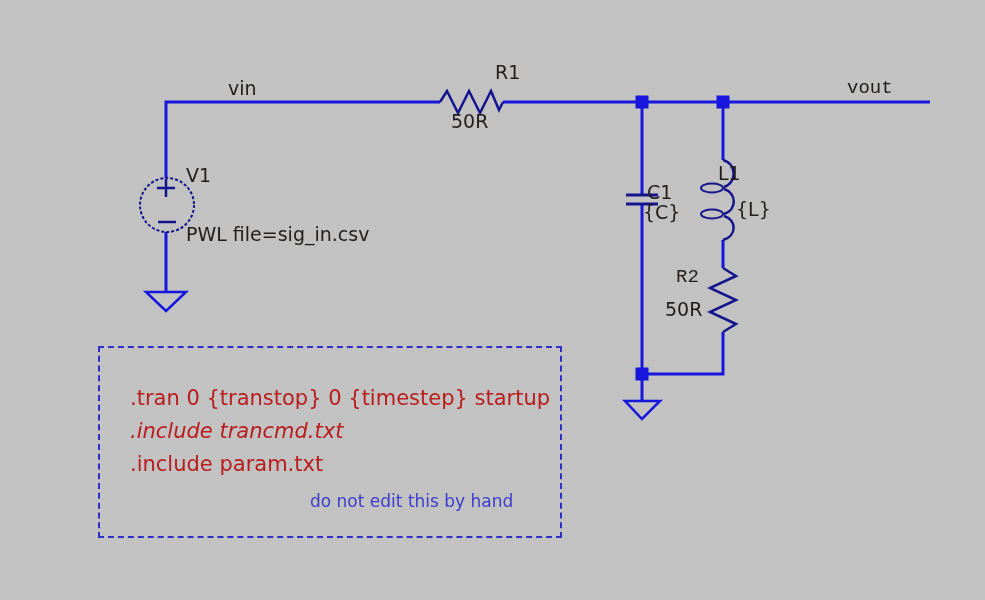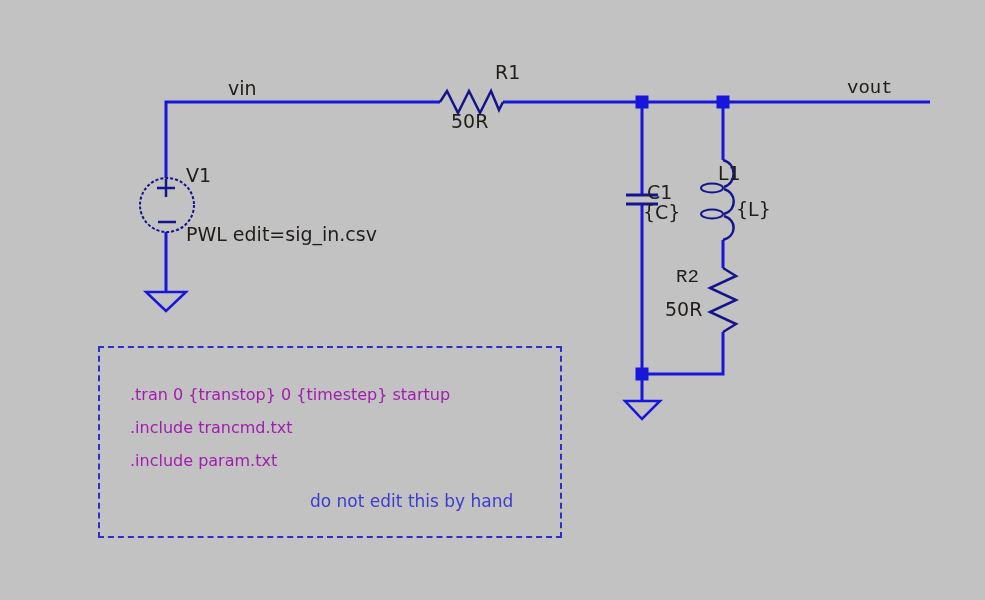--- a/index.html
+++ b/index.html
@@ -24,23 +24,23 @@
   }
   .lbl {
     position: absolute;
     font-size: 19px;
     line-height: 1.05;
     color: #201d1a;
     white-space: pre;
   }
   .dir {
     position: absolute;
-    font-size: 16px;
+    font-size: 21px;
     line-height: 1.05;
-    color: #a21caf;
+    color: #b91c1c;
     white-space: pre;
   }
   .note {
     position: absolute;
     font-size: 17px;
     line-height: 1.05;
     color: #3d3ccd;
     white-space: pre;
   }
   .directive-box {
@@ -103,30 +103,30 @@
     <path d="M625,401 L660,401 L642,419 Z" fill="none" stroke="#1616dc" stroke-width="2.5" stroke-linejoin="miter"></path>
   </svg>
 
   <span class="lbl" style="left:228px; top:79px;">vin</span>
   <span class="lbl" style="left:847px; top:79px;font-family:Liberation Mono, monospace;">vout</span>
 
   <span class="lbl" style="left:455px; top:63px;margin-left:40px;">R1</span>
   <span class="lbl" style="left:451px; top:112px;">50R</span>
 
   <span class="lbl" style="left:186px; top:166px;">V1</span>
-  <span class="lbl" style="left:186px; top:225px;">PWL edit=sig_in.csv</span>
+  <span class="lbl" style="left:186px; top:225px;">PWL file=sig_in.csv</span>
 
   <span class="lbl" style="left:647px; top:163px;margin-top:20px;">C1</span>
   <span class="lbl" style="left:643px; top:203px;">{C}</span>
 
   <span class="lbl" style="left:718px; top:164px;">L1</span>
   <span class="lbl" style="left:736px; top:200px;">{L}</span>
 
   <span class="lbl" style="left:676px; top:268px;font-family:Liberation Mono, monospace;">R2</span>
   <span class="lbl" style="left:665px; top:300px;">50R</span>
 
   <div class="directive-box"></div>
   <span class="dir" style="left:130px; top:387px;">.tran 0 {transtop} 0 {timestep} startup</span>
-  <span class="dir" style="left:130px; top:420px;">.include trancmd.txt</span>
+  <span class="dir" style="left:130px; top:420px;font-style:italic;">.include trancmd.txt</span>
   <span class="dir" style="left:130px; top:453px;">.include param.txt</span>
   <span class="note" style="left:310px; top:493px;text-align:right;">do not edit this by hand</span>
 
 </div>
 
 </body></html>

